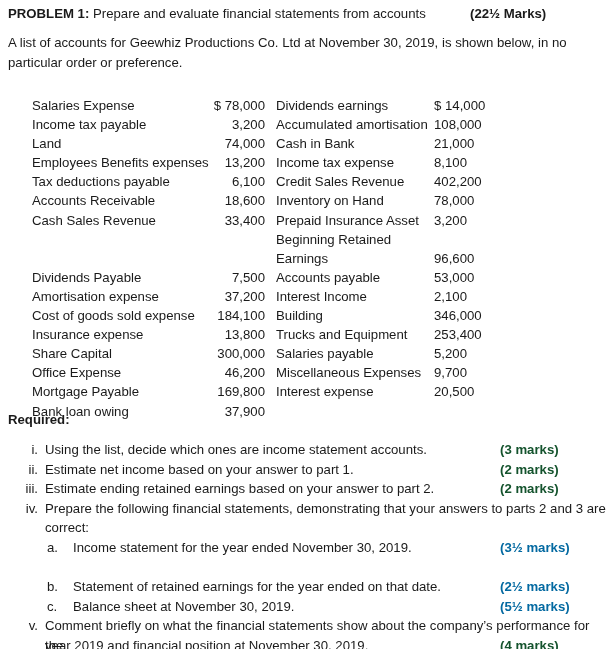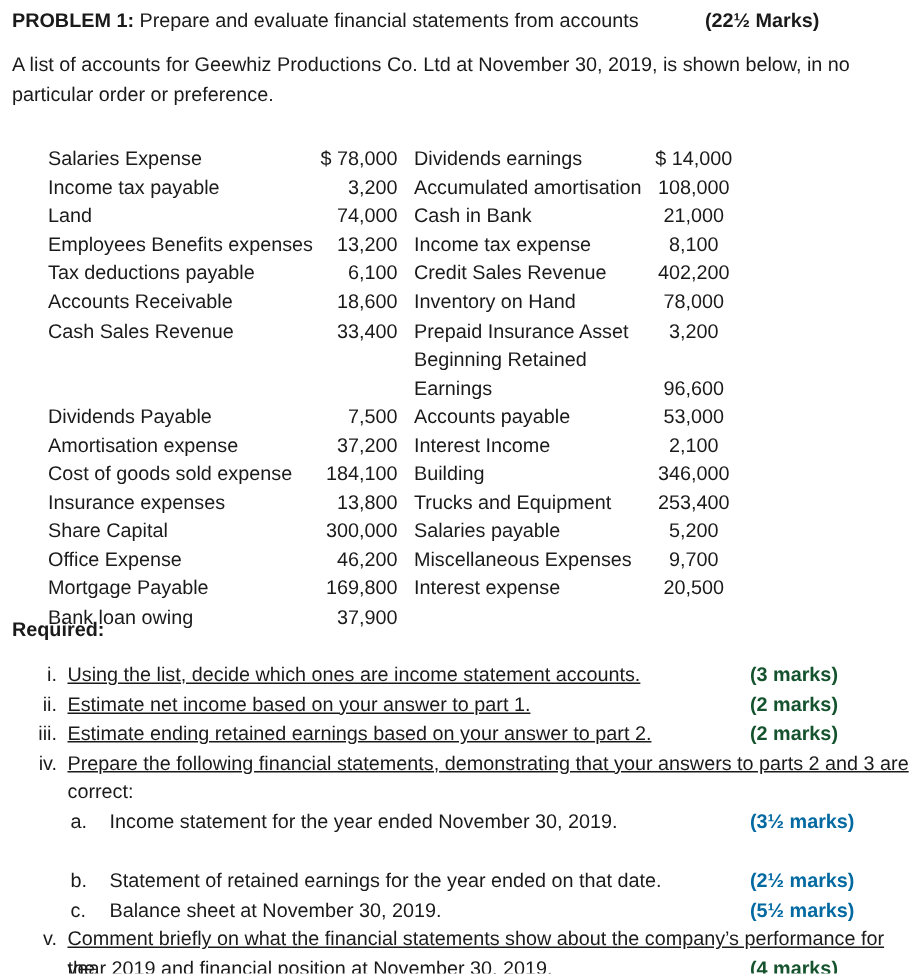--- a/index.html
+++ b/index.html
@@ -84,24 +84,24 @@
     white-space: nowrap;
   }
   .c-name-r {
     position: absolute;
     left: 276px;
     top: 0;
     white-space: nowrap;
   }
   .c-val-r {
     position: absolute;
-    left: 410px;
+    left: 434px;
     top: 0;
     width: 105px;
-    text-align: center;
+    text-align: left;
     white-space: nowrap;
   }
 
   
   .required-head {
     position: absolute;
     left: 8px;
     top: 412px;
     font-size: 13.2px;
     font-weight: bold;
@@ -126,21 +126,20 @@
     top: 0;
     width: 30px;
     text-align: right;
     white-space: nowrap;
   }
   .req-text {
     position: absolute;
     left: 45px;
     top: 0;
     width: 500px;
-    text-decoration: underline;
   }
   .req-text.wide {
     width: 562px;
   }
   .req-marks {
     position: absolute;
     left: 500px;
     top: 0;
     color: #14532d;
     font-weight: bold;
@@ -261,21 +260,21 @@
       <span class="c-name-r">Interest Income</span>
       <span class="c-val-r">2,100</span>
     </div>
     <div class="acct-row">
       <span class="c-name-l">Cost of goods sold expense</span>
       <span class="c-val-l">184,100</span>
       <span class="c-name-r">Building</span>
       <span class="c-val-r">346,000</span>
     </div>
     <div class="acct-row">
-      <span class="c-name-l">Insurance expenses</span>
+      <span class="c-name-l">Insurance expense</span>
       <span class="c-val-l">13,800</span>
       <span class="c-name-r">Trucks and Equipment</span>
       <span class="c-val-r">253,400</span>
     </div>
     <div class="acct-row">
       <span class="c-name-l">Share Capital</span>
       <span class="c-val-l">300,000</span>
       <span class="c-name-r">Salaries payable</span>
       <span class="c-val-r">5,200</span>
     </div>

